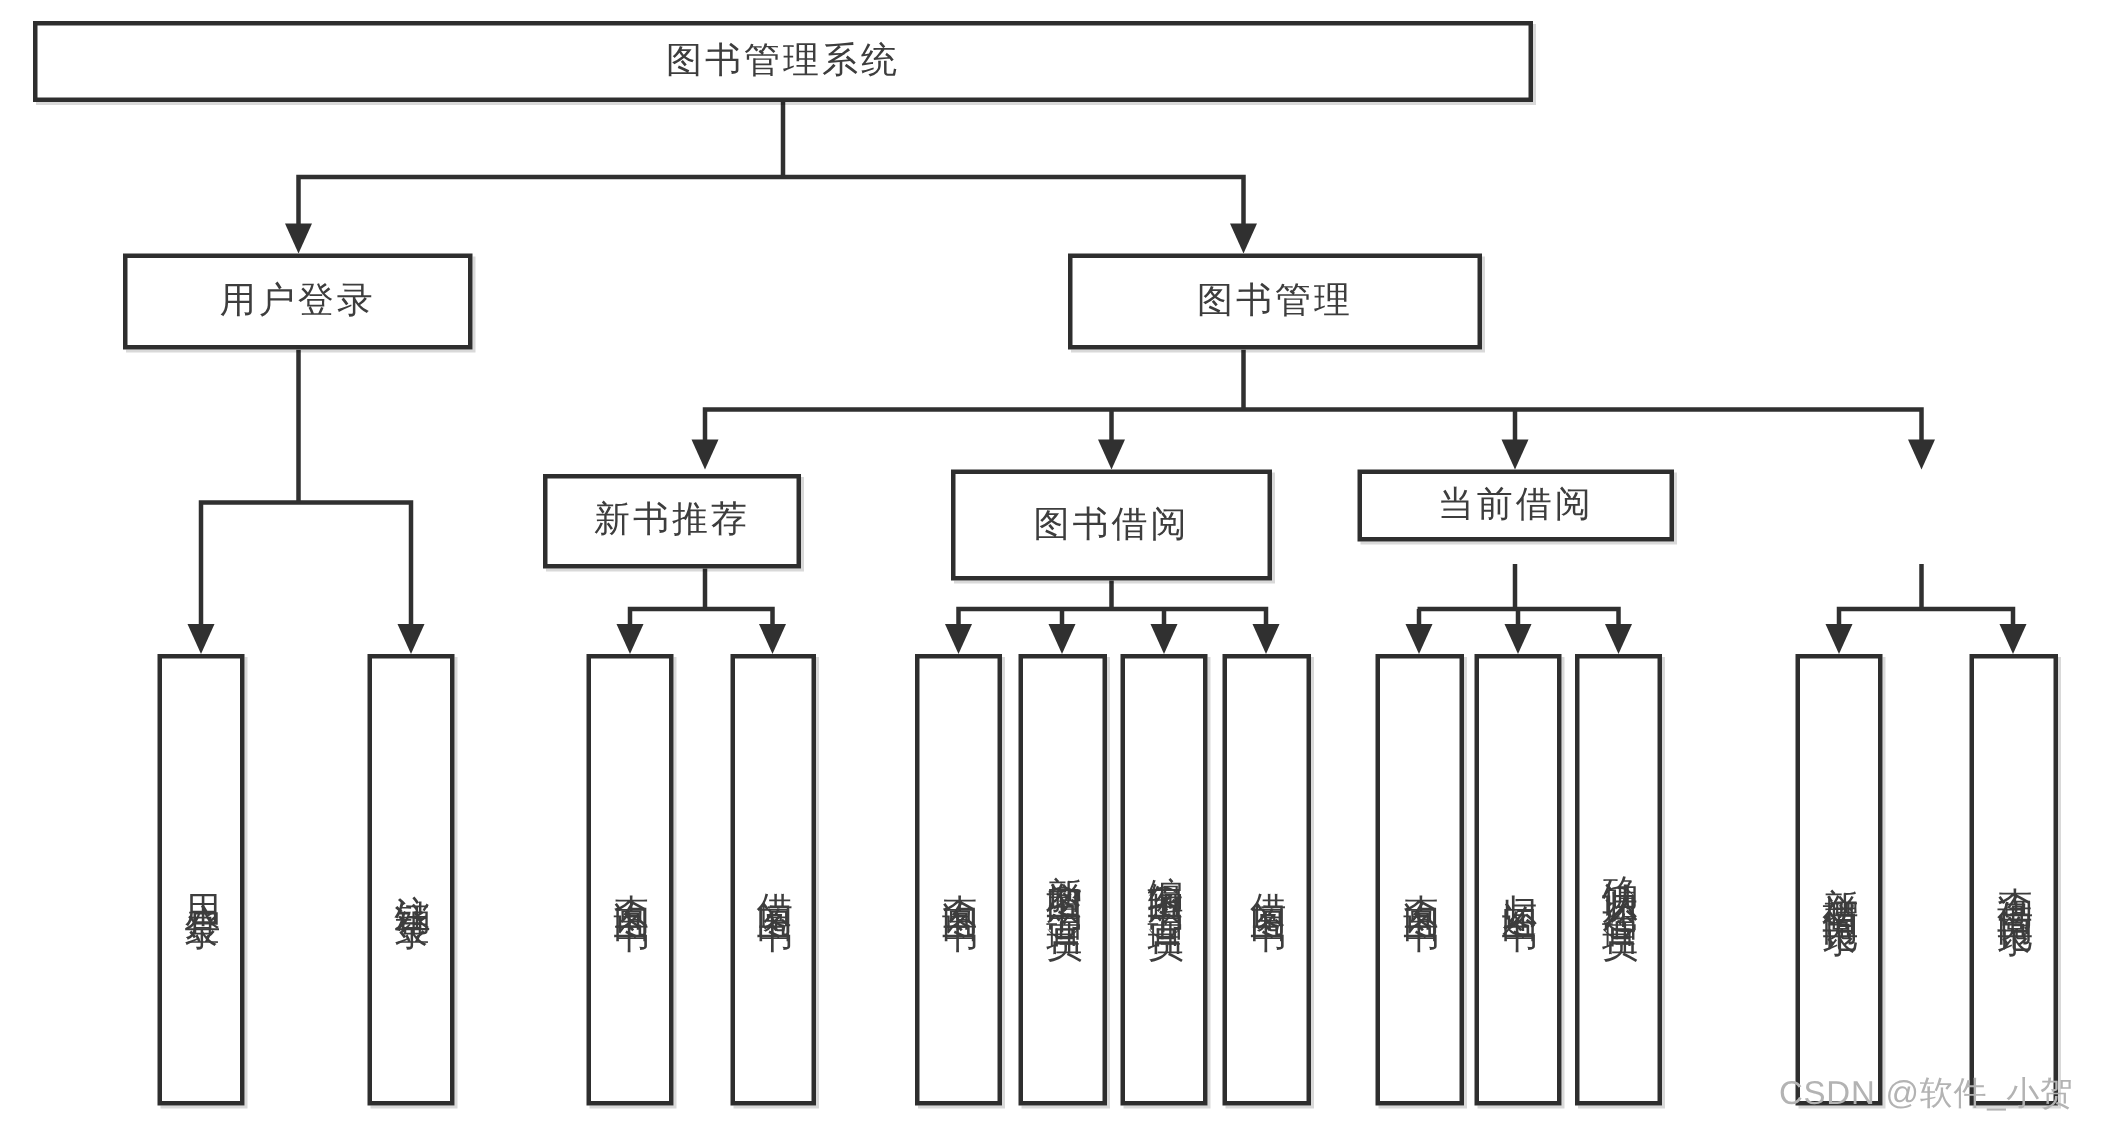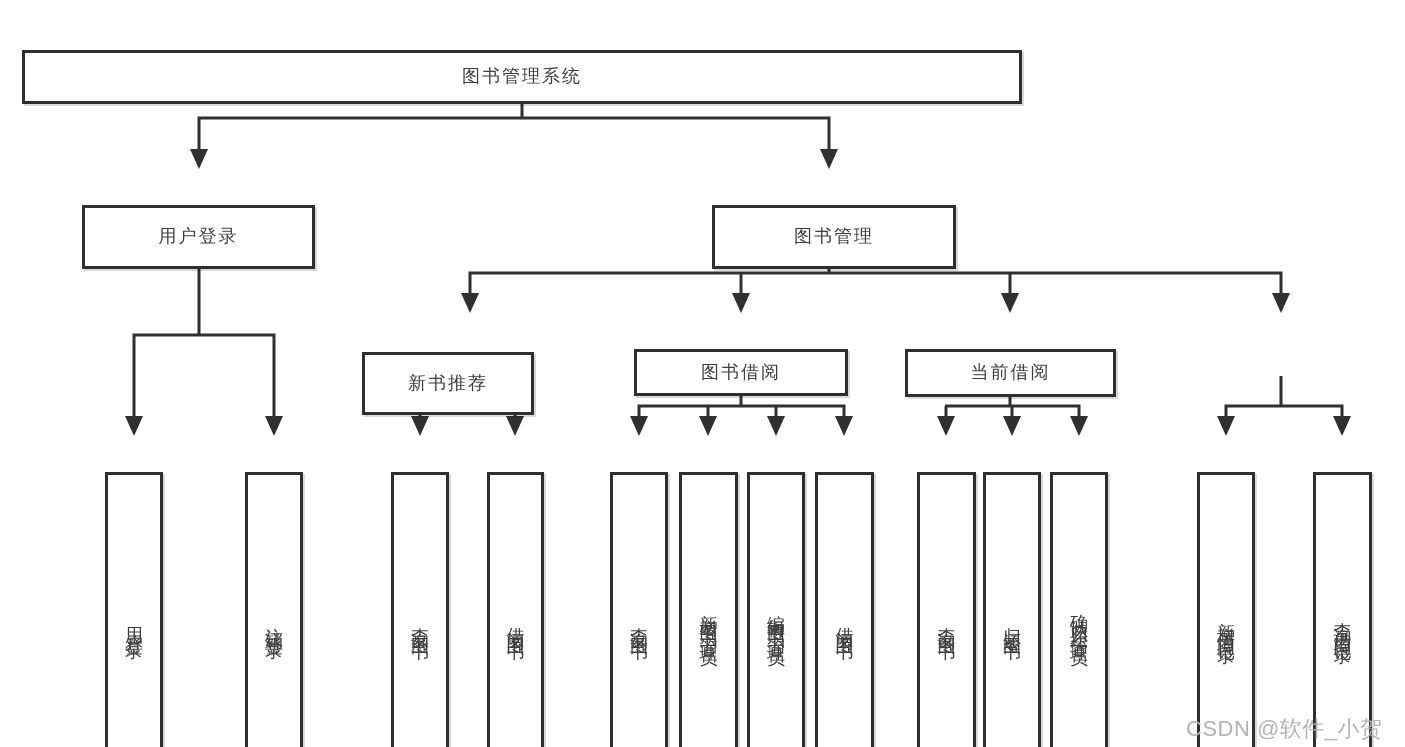--- a/index.html
+++ b/index.html
@@ -7,23 +7,22 @@
     position:relative; width:1405px; height:747px; background:#ffffff;
     font-family:"Liberation Sans", sans-serif; overflow:hidden;
   }
   .wires { position:absolute; left:0; top:0; width:1405px; height:747px; }
   .wire  { fill:none; stroke:#303030; stroke-width:3; }
   .arrow { fill:#303030; stroke:none; }
   .node {
     position:absolute; box-sizing:border-box; background:#ffffff;
     border:3px solid #2e2e2e; box-shadow:2px 2px 0 rgba(0,0,0,0.15);
     display:flex; align-items:center; justify-content:center;
-    color:#3d3d3d; font-size:18px; letter-spacing:2px; line-height:1.2;
+    color:#3d3d3d; font-size:24px; letter-spacing:2px; line-height:1.2;
     white-space:nowrap;
-    margin-top:36px;
   }
   .node.v {
     writing-mode:vertical-rl; letter-spacing:5px; line-height:1;
     white-space:normal;
   }
   .watermark {
     position:absolute; left:1186px; top:714px; z-index:5;
     font-size:22px; color:#b3b3b3; letter-spacing:0.5px;
     font-family:"Liberation Sans", sans-serif;
   }
@@ -61,24 +60,24 @@
       <polygon class="arrow" points="1003,416 1021,416 1012,436"></polygon>
       <polygon class="arrow" points="1070,416 1088,416 1079,436"></polygon>
       <polygon class="arrow" points="1217,416 1235,416 1226,436"></polygon>
       <polygon class="arrow" points="1333,416 1351,416 1342,436"></polygon>
     </g>
   </svg>
 
   <div class="node" style="left:22px;top:14px;width:1000px;height:54px">图书管理系统</div>
 
   <div class="node" style="left:82px;top:169px;width:233px;height:64px">用户登录</div>
-  <div class="node" style="left:712px;top:169px;width:244px;height:64px">图书管理</div>
+  <div class="node" style="left:712px;top:169px;width:276px;height:64px">图书管理</div>
 
   <div class="node" style="left:362px;top:316px;width:172px;height:63px">新书推荐</div>
-  <div class="node" style="left:634px;top:313px;width:214px;height:47px">图书借阅</div>
+  <div class="node" style="left:634px;top:313px;width:214px;height:74px">图书借阅</div>
   <div class="node" style="left:905px;top:313px;width:211px;height:48px">当前借阅</div>
 
   <div class="node v" style="left:105px;top:436px;width:58px;height:301px">用户登录</div>
   <div class="node v" style="left:245px;top:436px;width:58px;height:301px">注销登录</div>
 
   <div class="node v" style="left:391px;top:436px;width:58px;height:301px">查询图书</div>
   <div class="node v" style="left:487px;top:436px;width:57px;height:301px">借阅图书</div>
 
   <div class="node v" style="left:610px;top:436px;width:58px;height:301px">查询图书</div>
   <div class="node v" style="left:679px;top:436px;width:59px;height:301px">新增图书（管理员）</div>

